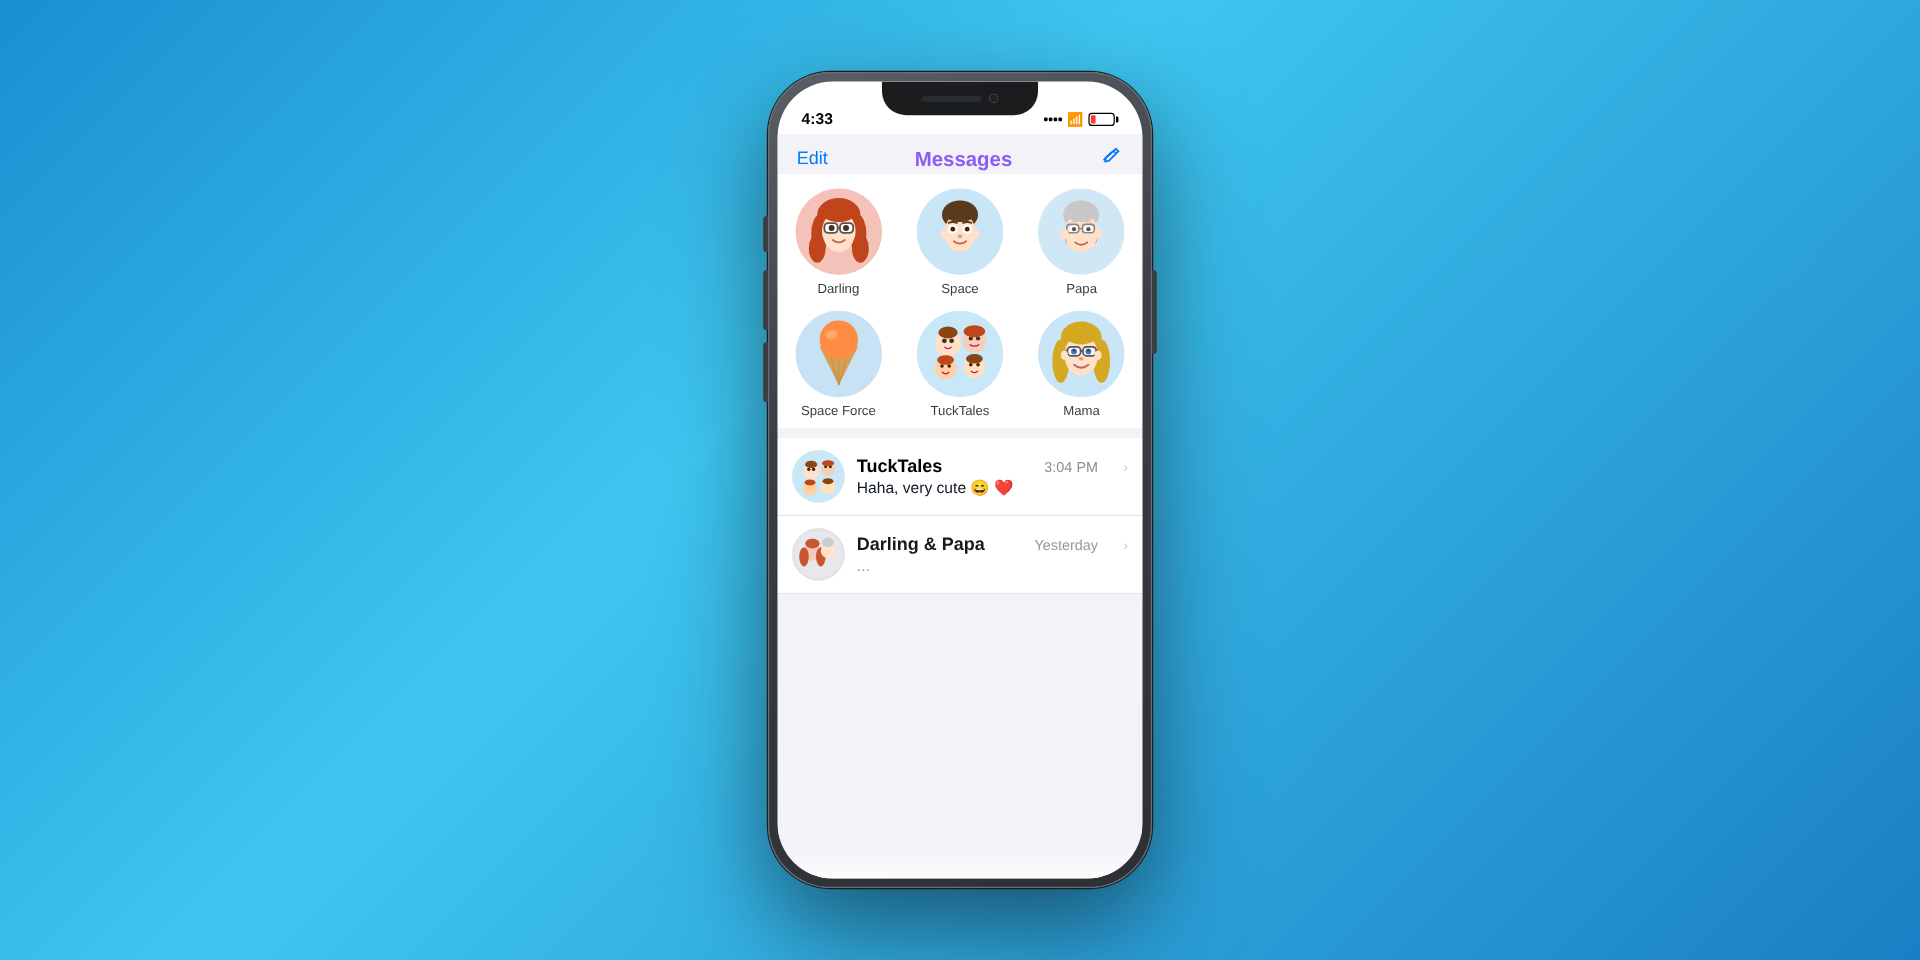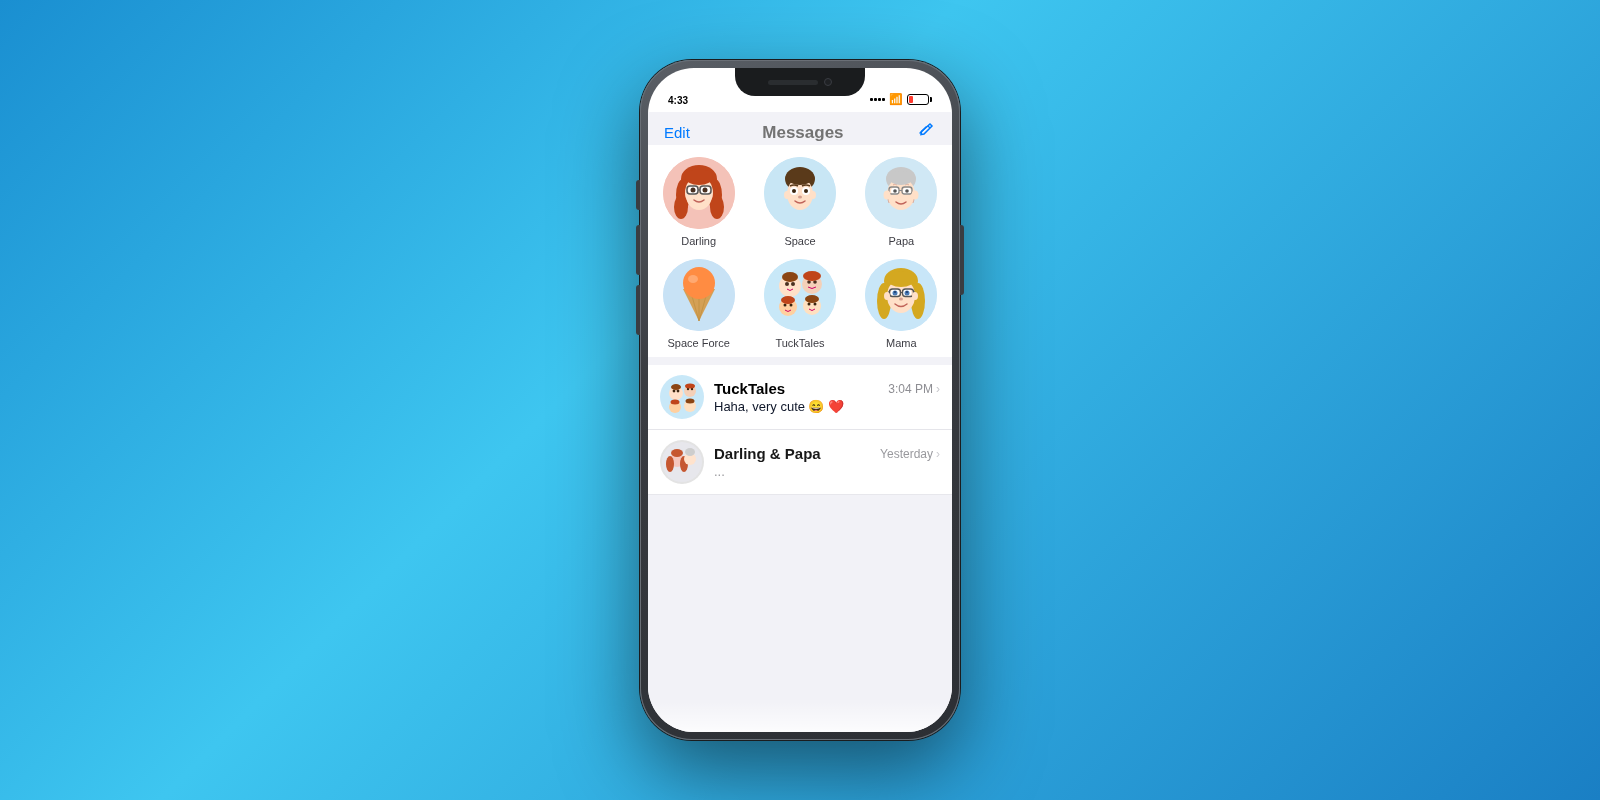--- a/index.html
+++ b/index.html
@@ -118,21 +118,21 @@
       left: 0;
       right: 0;
       height: 44px;
       display: flex;
       align-items: flex-end;
       justify-content: space-between;
       padding: 0 20px 6px;
       z-index: 5;
     }
     .status-time {
-      font-size: 10px;
+      font-size: 13px;
       font-weight: 600;
       color: #000;
     }
     .status-icons {
       display: flex;
       align-items: center;
       gap: 4px;
     }
     .battery-container {
       display: flex;
@@ -193,21 +193,21 @@
       justify-content: space-between;
     }
     .header-edit {
       color: #007aff;
       font-size: 15px;
       font-weight: 400;
     }
     .header-title {
       font-size: 17px;
       font-weight: 700;
-      color: #737373;
+      color: #8b5cf6;
     }
     .header-compose {
       color: #007aff;
       font-size: 18px;
     }
 
     
     .search-bar-container {
       padding: 8px 12px;
       background: #f2f2f7;
@@ -305,21 +305,21 @@
       font-size: 15px;
       font-weight: 700;
       color: #000;
     }
 
     .msg-time {
       font-size: 12px;
       color: #8e8e93;
       display: flex;
       align-items: center;
-      gap: 3px;
+      gap: 21px;
     }
 
     .msg-preview {
       font-size: 13px;
       color: #0f172a;
       white-space: nowrap;
       overflow: hidden;
       text-overflow: ellipsis;
     }
     .partial-fade {

